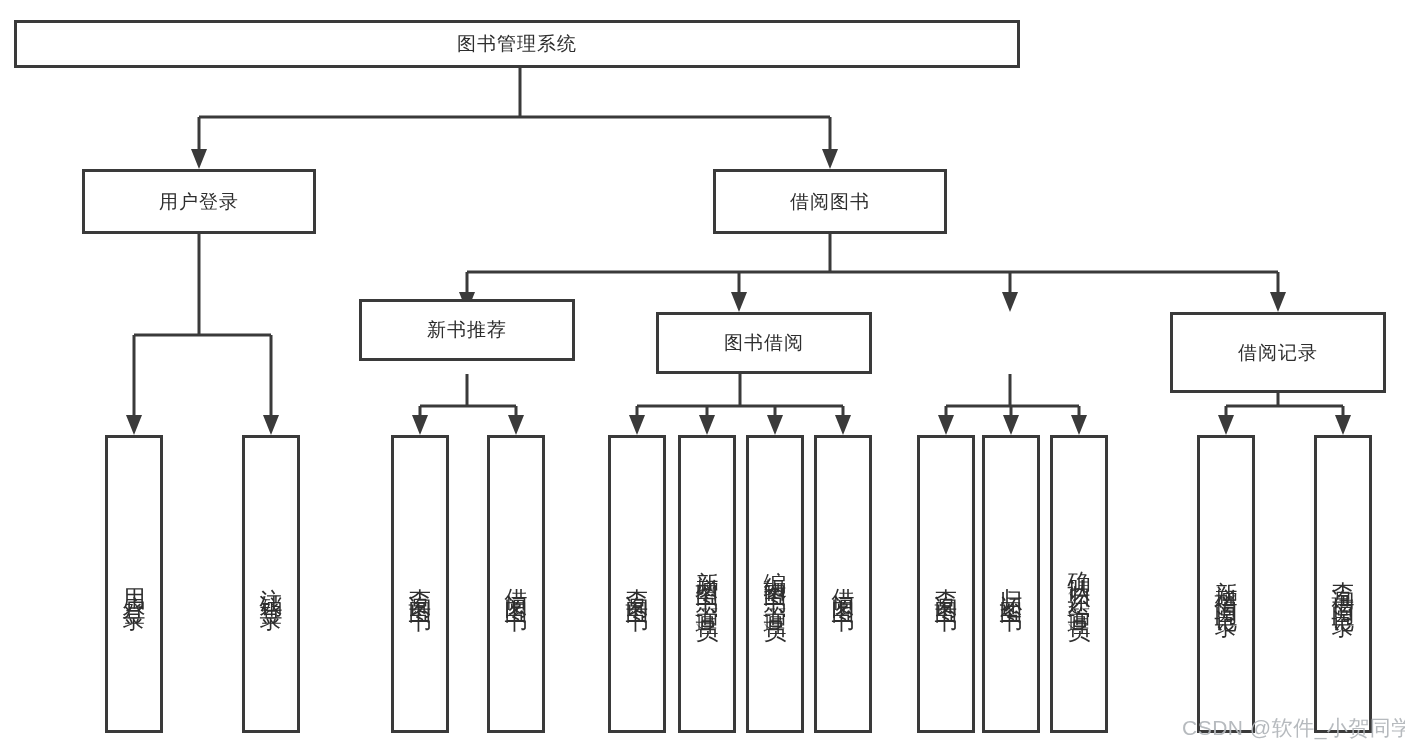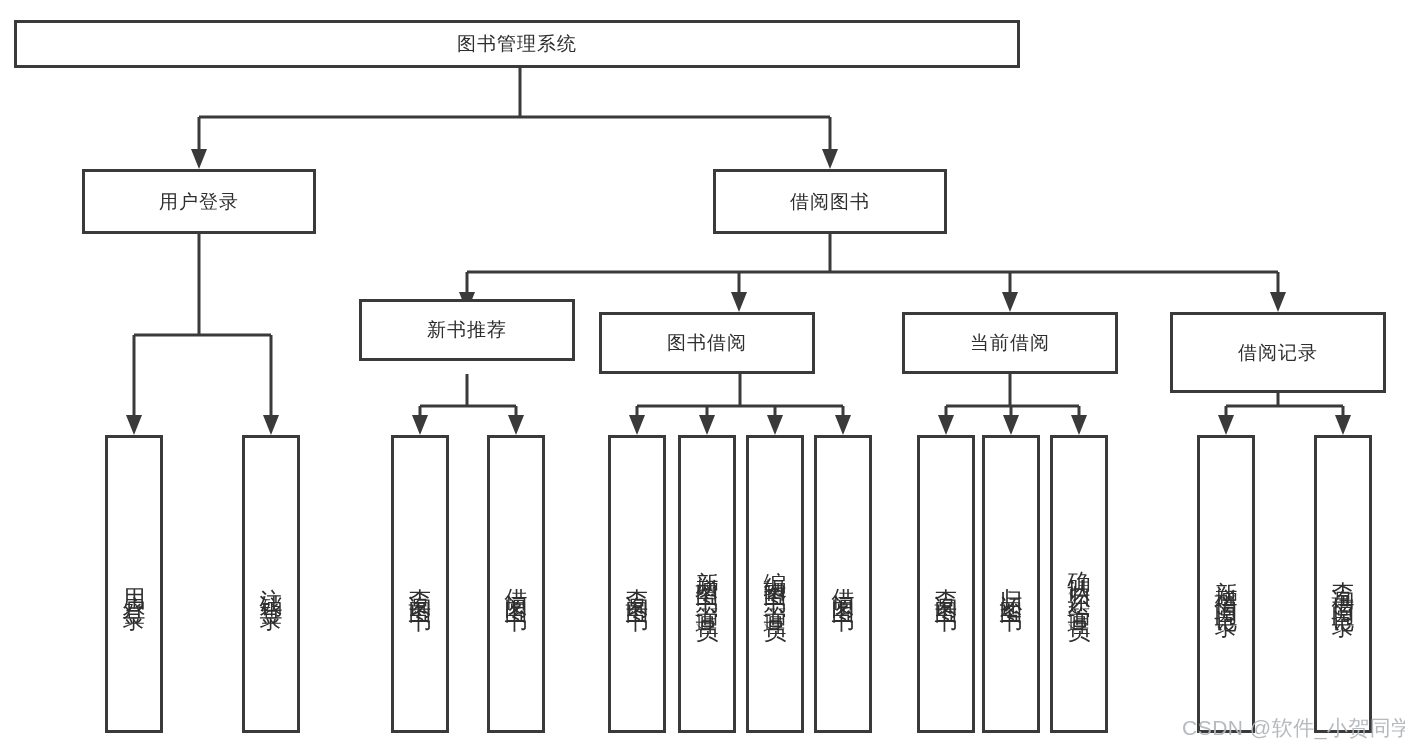--- a/index.html
+++ b/index.html
@@ -73,22 +73,21 @@
     <polygon points="1218,415 1234,415 1226,435"></polygon>
     <polygon points="1335,415 1351,415 1343,435"></polygon>
   </svg>
 
   <div class="hnode" style="left:14px;top:20px;width:1006px;height:48px;">图书管理系统</div>
 
   <div class="hnode" style="left:82px;top:169px;width:234px;height:65px;">用户登录</div>
   <div class="hnode" style="left:713px;top:169px;width:234px;height:65px;">借阅图书</div>
 
   <div class="hnode" style="left:359px;top:299px;width:216px;height:62px;">新书推荐</div>
-  <div class="hnode" style="left:599px;top:312px;width:216px;height:62px;">图书借阅</div>
-  <div class="hnode" style="left:902px;top:312px;width:216px;height:62px;">当前借阅</div>
+  <div class="hnode" style="left:656px;top:312px;width:216px;height:62px;">图书借阅</div>
   <div class="hnode" style="left:1170px;top:312px;width:216px;height:81px;">借阅记录</div>
 
   <div class="vnode" style="left:105px;">用户登录</div>
   <div class="vnode" style="left:242px;">注销登录</div>
 
   <div class="vnode" style="left:391px;">查询图书</div>
   <div class="vnode" style="left:487px;">借阅图书</div>
 
   <div class="vnode" style="left:608px;">查询图书</div>
   <div class="vnode" style="left:678px;">新增图书（管理员）</div>

